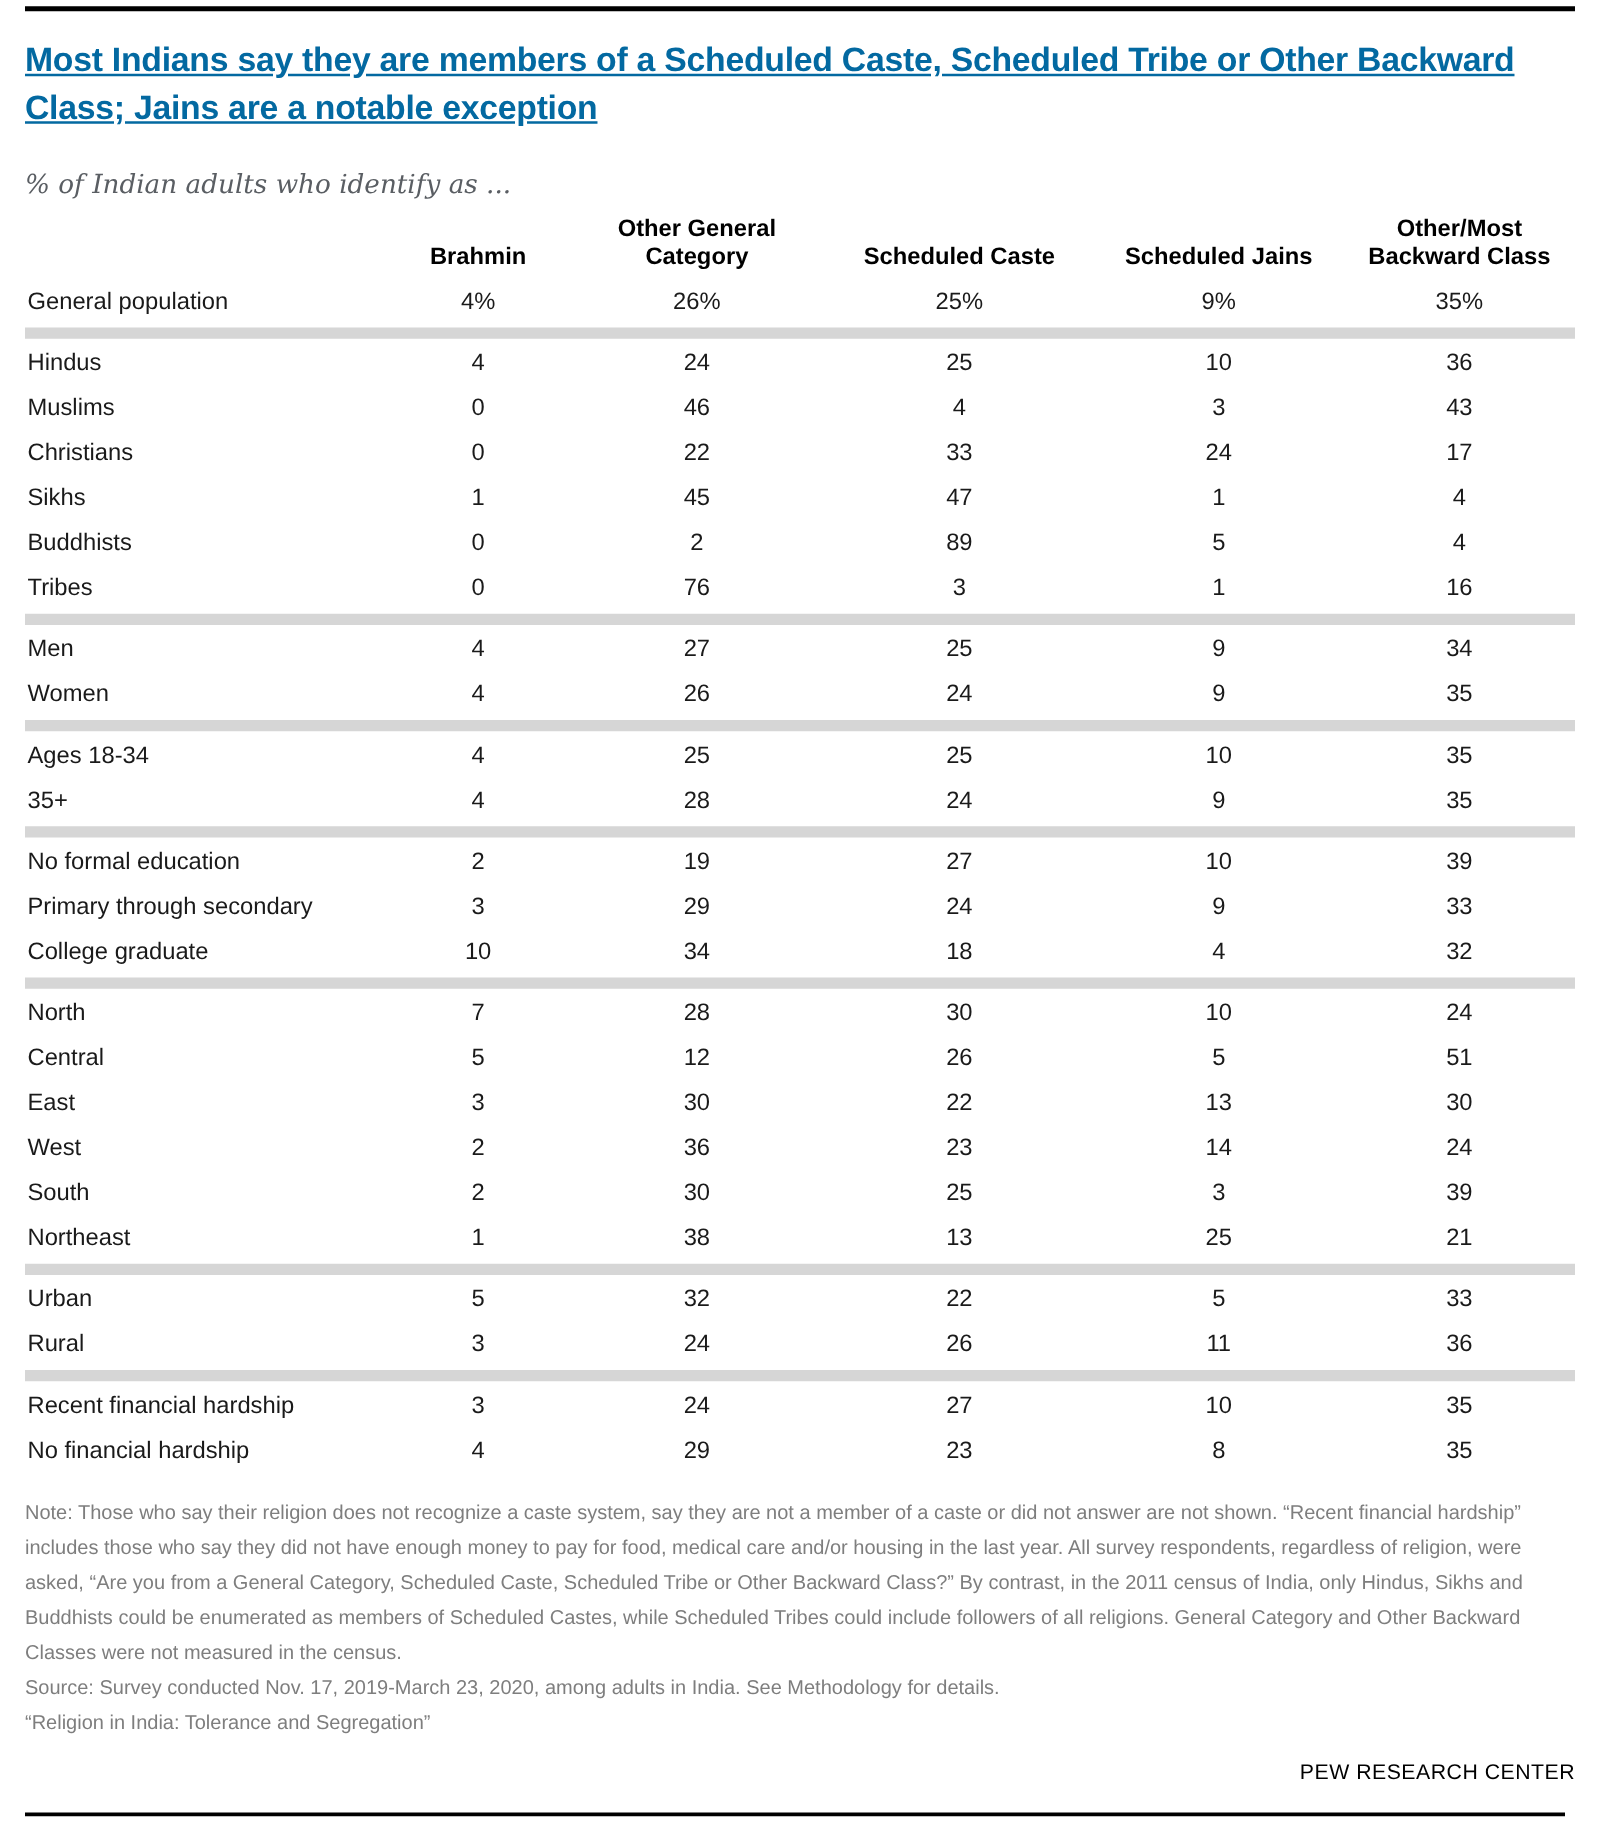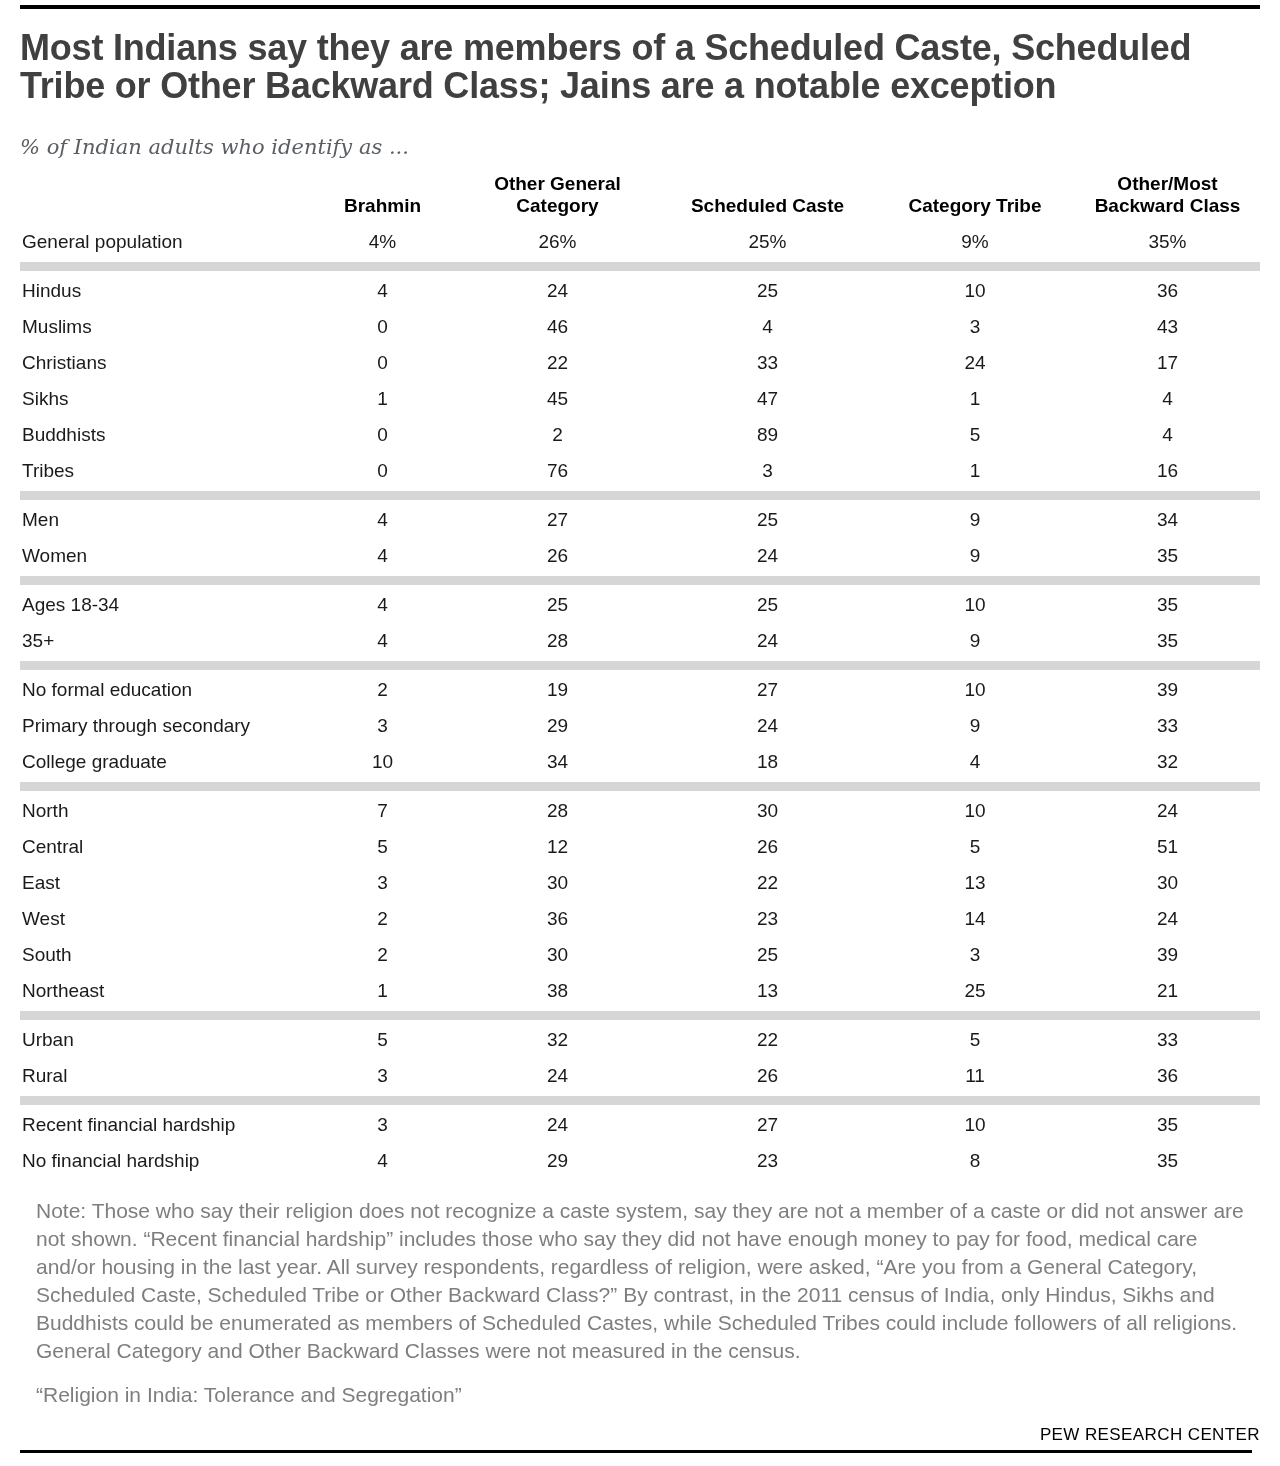--- a/index.html
+++ b/index.html
@@ -7,22 +7,22 @@
     width: 1280px; height: 1466px; position: relative;
     font-family: "Liberation Sans", sans-serif;
     color: #1a1a1a;
   }
   .page { padding: 0 20px; }
 
   .top-rule { margin-top: 5px; height: 4px; background: #000; }
 
   .title {
     margin: 20px 0 0 0;
-    font-size: 36px; line-height: 38px; font-weight: bold;
-    letter-spacing: -0.2px; color: #404040; max-width: 1215px;
+    font-size: 27px; line-height: 38px; font-weight: bold;
+    letter-spacing: -0.2px; color: #0369a1; max-width: 1215px; text-decoration: underline;
   }
   .subtitle {
     margin-top: 30px;
     font-family: "DejaVu Serif", serif; font-style: italic;
     font-size: 21px; color: #5a5e63;
   }
 
   .caste-table { margin-top: 14px; }
   .grid {
     display: grid;
@@ -34,21 +34,21 @@
     font-weight: bold; font-size: 19px; line-height: 22px;
     text-align: center; color: #000;
   }
   .t-row { height: 36px; }
   .row-label { font-size: 19px; color: #1a1a1a; padding-left: 2px; white-space: nowrap; }
   .val { font-size: 19px; text-align: center; color: #1a1a1a; }
   .sep { height: 9px; background: #d6d6d6; margin: 2px 0; }
 
   .notes-block { margin-top: 18px; }
   .note-text, .source-text, .report-text {
-    font-size: 21px; line-height: 28px; color: #7e7e7e; margin: 16px;
+    font-size: 16px; line-height: 28px; color: #7e7e7e; margin: 0;
   }
   .brand {
     margin-top: 15px; font-size: 17px; font-weight: normal;
     letter-spacing: 0.4px; color: #000; text-align: right;
   }
   .bottom-rule {
     position: absolute; left: 20px; width: 1232px; top: 1450px;
     height: 3px; background: #000;
   }
 </style>
@@ -61,21 +61,21 @@
   <h1 class="title">Most Indians say they are members of a Scheduled Caste, Scheduled Tribe or Other Backward Class; Jains are a notable exception</h1>
 
   <div class="subtitle">% of Indian adults who identify as ...</div>
 
   <div class="caste-table">
       <div class="grid header-row">
         <div class="col-header"></div>
         <div class="col-header">Brahmin</div>
         <div class="col-header">Other General Category</div>
         <div class="col-header">Scheduled Caste</div>
-        <div class="col-header">Category Tribe</div>
+        <div class="col-header">Scheduled Jains</div>
         <div class="col-header">Other/Most Backward Class</div>
       </div>
       <div class="grid t-row">
         <div class="row-label">General population</div>
         <div class="val">4%</div>
         <div class="val">26%</div>
         <div class="val">25%</div>
         <div class="val">9%</div>
         <div class="val">35%</div>
       </div>
@@ -267,19 +267,20 @@
         <div class="val">4</div>
         <div class="val">29</div>
         <div class="val">23</div>
         <div class="val">8</div>
         <div class="val">35</div>
       </div>
     </div>
 
   <div class="notes-block">
     <p class="note-text">Note: Those who say their religion does not recognize a caste system, say they are not a member of a caste or did not answer are not shown. “Recent financial hardship” includes those who say they did not have enough money to pay for food, medical care and/or housing in the last year. All survey respondents, regardless of religion, were asked, “Are you from a General Category, Scheduled Caste, Scheduled Tribe or Other Backward Class?” By contrast, in the 2011 census of India, only Hindus, Sikhs and Buddhists could be enumerated as members of Scheduled Castes, while Scheduled Tribes could include followers of all religions. General Category and Other Backward Classes were not measured in the census.</p>
+    <p class="source-text">Source: Survey conducted Nov. 17, 2019-March 23, 2020, among adults in India. See Methodology for details.</p>
     <p class="report-text">“Religion in India: Tolerance and Segregation”</p>
   </div>
 
   <div class="brand">PEW RESEARCH CENTER</div>
 </div>
 
 <div class="bottom-rule"></div>
 
 </body></html>

